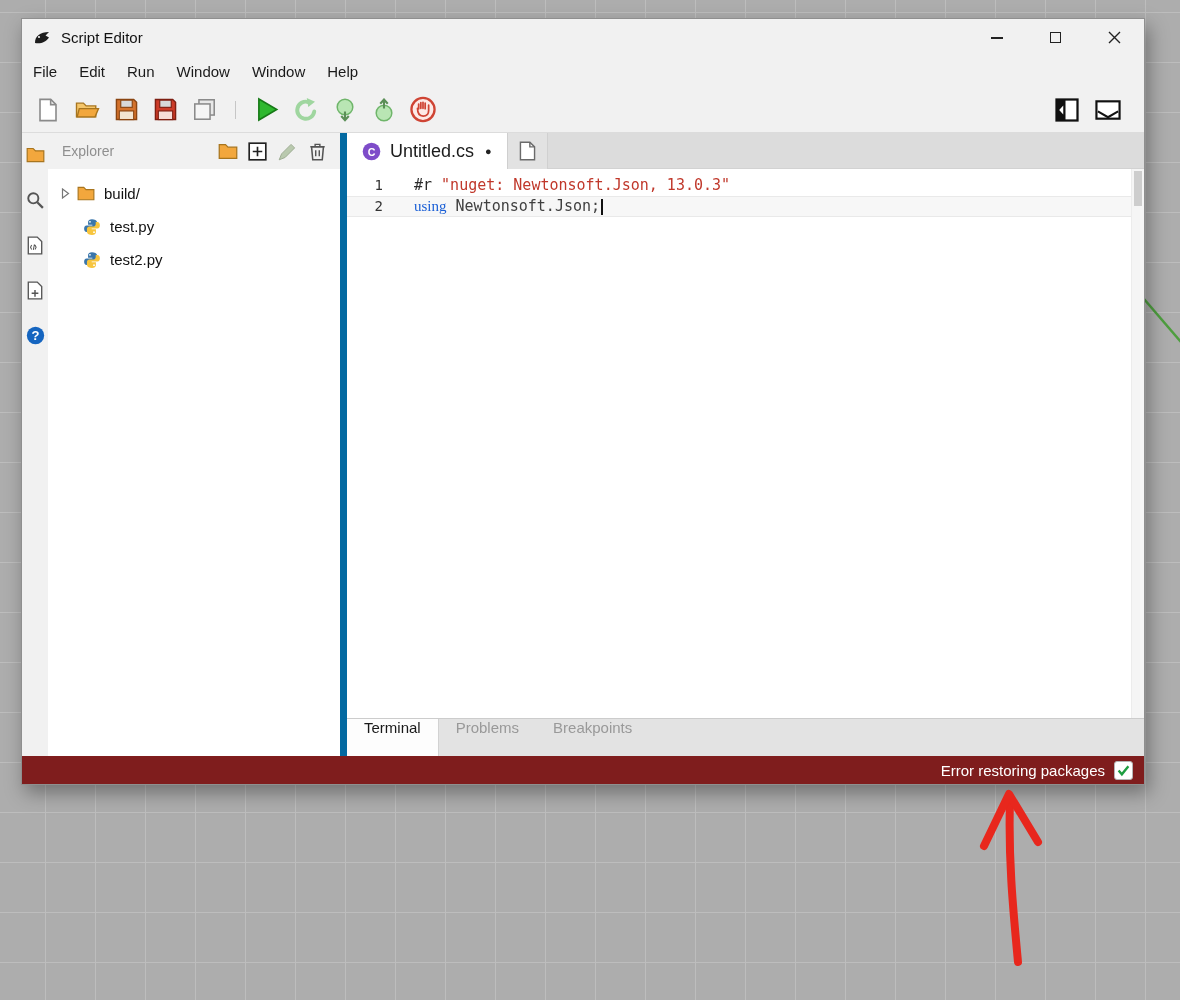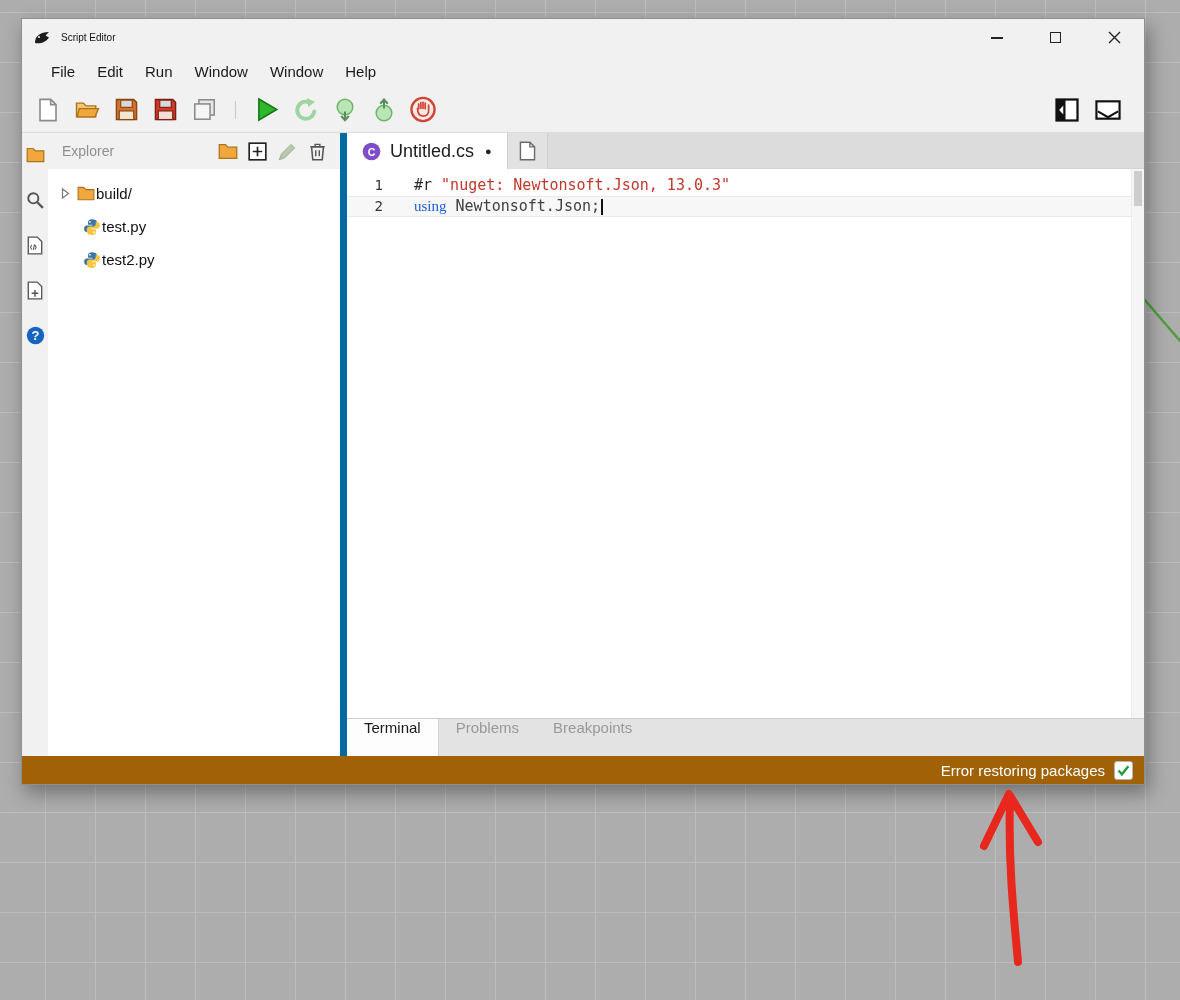--- a/index.html
+++ b/index.html
@@ -20,28 +20,28 @@
   
   .window {
     position:absolute; left:21px; top:18px; width:1124px; height:767px;
     background:#f1f1f1; border:1px solid #8f8f8f; z-index:2;
     box-shadow:4px 8px 18px rgba(0,0,0,0.35);
     display:flex; flex-direction:column;
   }
 
   
   .titlebar { height:37px; display:flex; align-items:center; padding-left:11px; flex:none; }
-  .title-text { font-size:10px; color:#111; margin-left:8px; }
+  .title-text { font-size:15px; color:#111; margin-left:8px; }
   .win-controls { margin-left:auto; display:flex; height:100%; }
   .win-btn { width:59px; height:100%; display:flex; align-items:center; justify-content:center; }
   .glyph-min { width:12px; height:2px; background:#222; }
   .glyph-max { width:11px; height:11px; border:1.4px solid #222; }
 
   
-  .menubar { height:31px; display:flex; align-items:center; padding-left:18px; font-size:15px; color:#1a1a1a; flex:none; }
+  .menubar { height:31px; display:flex; align-items:center; padding-left:0; font-size:15px; color:#1a1a1a; flex:none; }
   .menu-item { padding:4px 11px; border-radius:3px; }
 
   
   .toolbar { height:45px; display:flex; align-items:center; padding-left:13px; gap:13px; flex:none; }
   .tb-icon { width:26px; height:26px; display:flex; align-items:center; justify-content:center; flex:none; }
   .tb-sep { width:1px; height:18px; background:#c6c6c6; margin:0 5px; }
   .toolbar-right { margin-left:auto; display:flex; gap:15px; padding-right:23px; }
 
   
   .main { flex:1; display:flex; min-height:0; border-top:1px solid #dcdcdc; }
@@ -51,21 +51,21 @@
 
   .explorer { width:299px; flex:none; display:flex; flex-direction:column; border-right:7px solid #0369a1; }
   .explorer-header { height:36px; flex:none; display:flex; align-items:center; padding:0 12px 0 14px; color:#8f8f8f; font-size:14px; }
   .explorer-tools { margin-left:auto; display:flex; gap:9px; align-items:center; }
   .ex-tool { width:21px; height:21px; display:flex; align-items:center; justify-content:center; }
   .explorer-body { flex:1; background:#fff; padding-top:8px; }
   .tree-row { height:33px; display:flex; align-items:center; font-size:15px; color:#111; }
   .tree-caret { width:15px; margin-left:10px; display:flex; align-items:center; justify-content:center; }
   .tree-indent { width:31px; flex:none; }
   .tree-icon { width:19px; height:19px; margin-left:3px; display:flex; align-items:center; justify-content:center; }
-  .tree-label { margin-left:1px; }
+  .tree-label { margin-left:9px; }
 
   
   .editor-col { flex:1; display:flex; flex-direction:column; min-width:0; background:#dcdcdc; }
   .tabbar { height:36px; flex:none; display:flex; background:#dcdcdc; border-bottom:1px solid #d2d2d2; }
   .tab { height:36px; display:flex; align-items:center; background:#fff; padding:0 15px; gap:9px; border-right:1px solid #cfcfcf; }
   .tab-label { font-size:18px; color:#1c1c1c; }
   .tab-dot { font-size:11px; color:#222; margin-left:2px; }
   .newtab { width:40px; height:36px; display:flex; align-items:center; justify-content:center; background:#e2e2e2; border-right:1px solid #d0d0d0; }
 
   .editor { flex:1; background:#fff; position:relative; padding-top:6px; font-family:"DejaVu Sans Mono", monospace; font-size:15px; min-height:0; }
@@ -351,21 +351,21 @@
           <div class="panel-tab">
             <span>Problems</span>
           </div>
           <div class="panel-tab">
             <span>Breakpoints</span>
           </div>
         </div>
       </div>
     </div>
 
-    <div class="error-bar" style="background: #a16207;">
+    <div class="error-bar" style="background: #7f1d1d;">
       <span>Error restoring packages</span>
       <div class="checkbox">
         <svg width="13" height="13" viewBox="0 0 12 12">
           <path d="M1.5 6 L4.5 9.5 L10.5 2" fill="none" stroke="#1e9e40" stroke-width="2.2"></path>
         </svg>
       </div>
     </div>
   </div>
 
   <svg class="arrow-svg" width="1180" height="1000">

